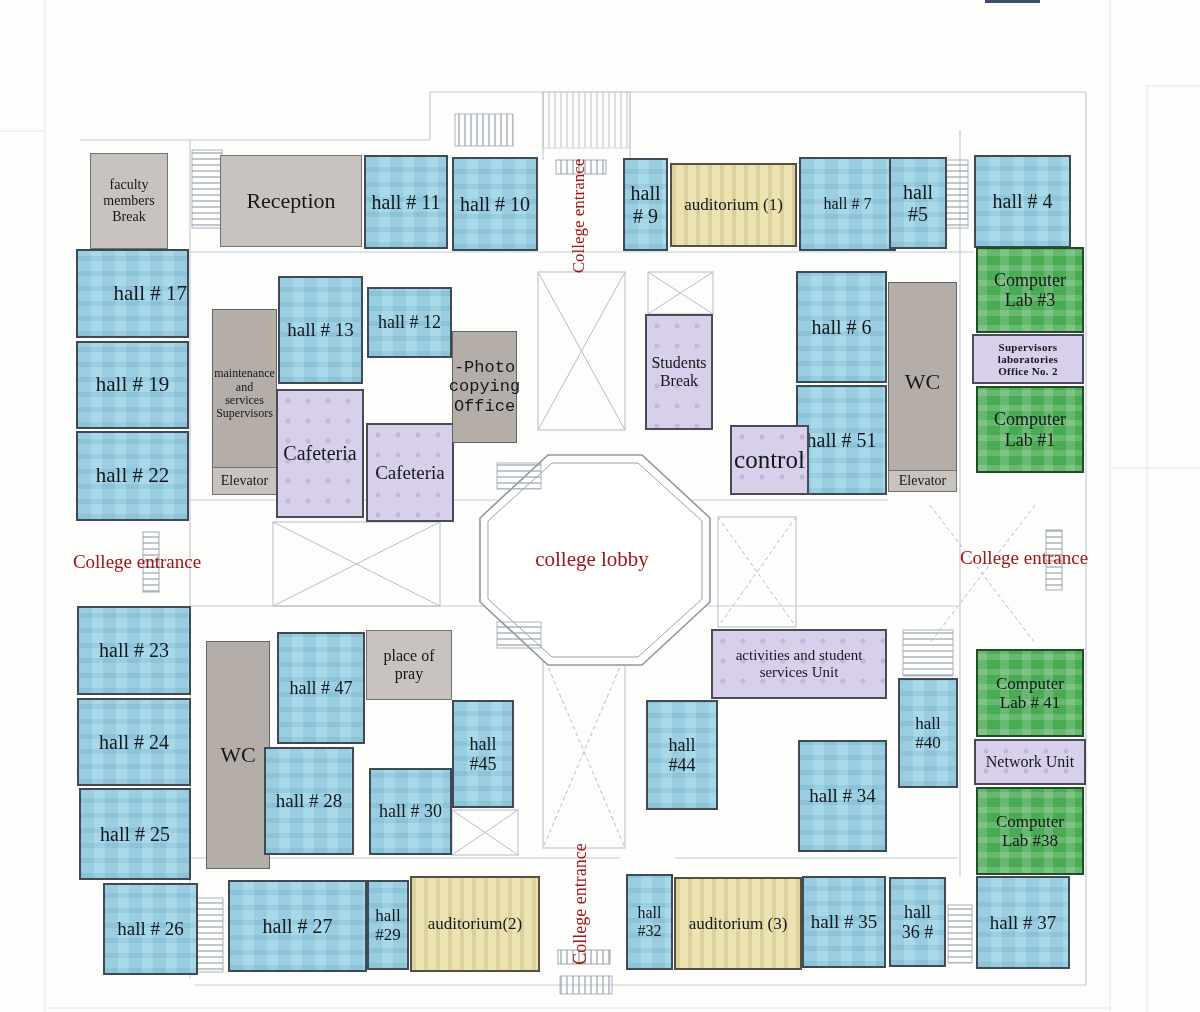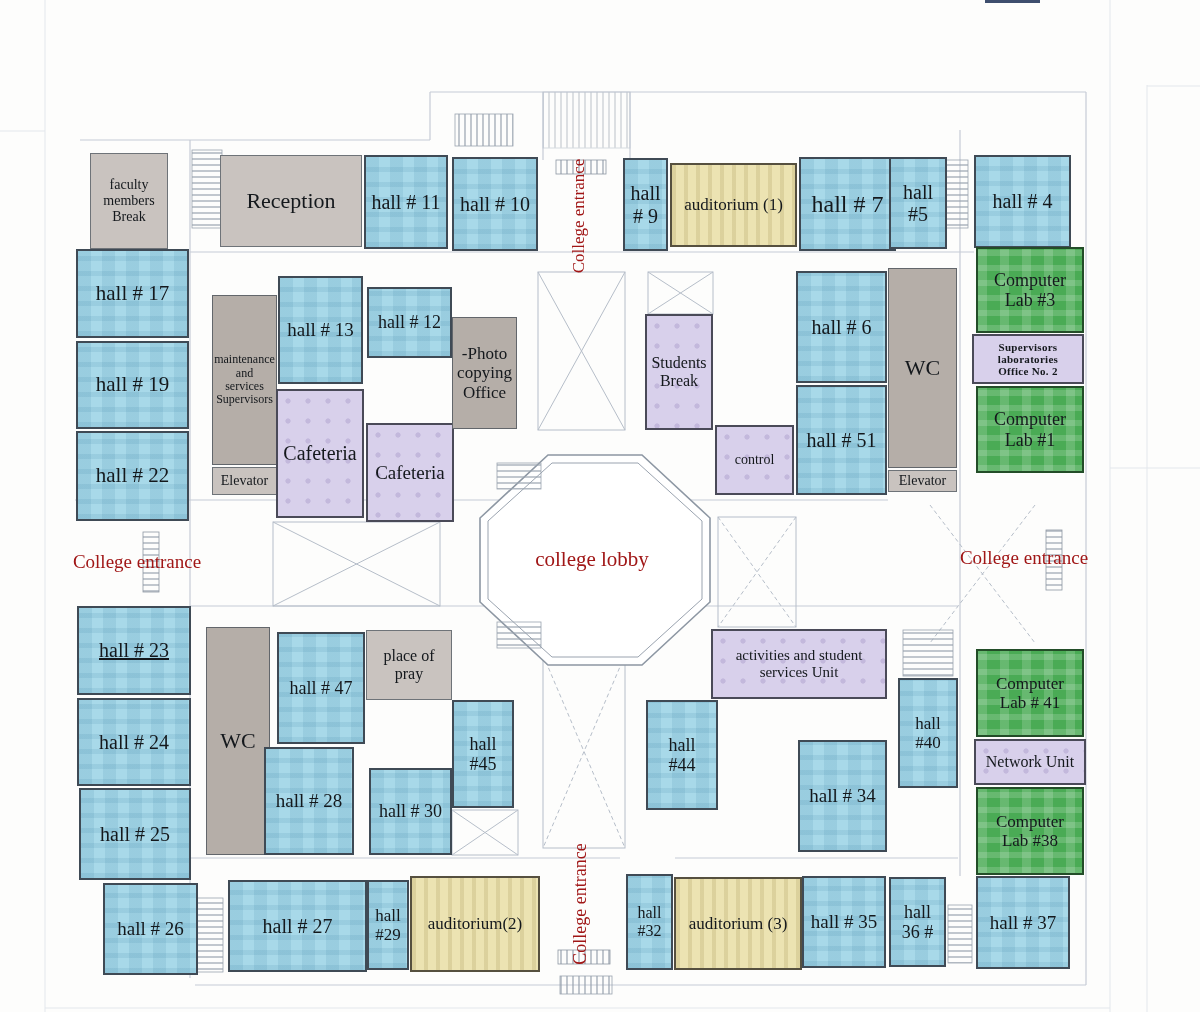--- a/index.html
+++ b/index.html
@@ -36,21 +36,21 @@
     background-size:20px 20px;
   }
   .svc2 span{font-weight:bold;letter-spacing:.3px;}
   .lab{
     background-color:var(--lab);border-color:#234d28;
     background-image:
       repeating-linear-gradient(0deg, rgba(255,255,255,.16) 0 6px, transparent 6px 15px),
       repeating-linear-gradient(90deg, rgba(255,255,255,.16) 0 9px, transparent 9px 22px);
   }
   .util{background-color:var(--util);border-color:#6e7378;border-width:1.5px;}
-  .util2{background-color:var(--util2);border-color:#62666b;border-width:1.5px;}
+  .util2{background-color:var(--util2);border-color:#62666b;border-width:1.5px;margin-top:14px;}
   .redlabel{
     position:absolute;color:var(--entrance);white-space:nowrap;
     transform:translate(-50%,-50%);line-height:1;
   }
   .redlabel.vert{transform:translate(-50%,-50%) rotate(-90deg);}
 </style>
 </head>
 <body>
 
 <div id="canvas">
@@ -153,31 +153,31 @@
       <div class="room hall" style="left: 452px; top: 157px; width: 86px; height: 94px; font-size: 20px;">
         <span>hall # 10</span>
       </div>
       <div class="room hall" style="left: 623px; top: 158px; width: 45px; height: 93px; font-size: 20px;">
         <span>hall
 # 9</span>
       </div>
       <div class="room aud" style="left: 670px; top: 163px; width: 127px; height: 84px; font-size: 17px;">
         <span>auditorium (1)</span>
       </div>
-      <div class="room hall" style="left: 799px; top: 157px; width: 97px; height: 94px; font-size: 24px;">
+      <div class="room hall" style="left: 799px; top: 157px; width: 97px; height: 94px; font-size: 16px;">
         <span>hall # 7</span>
       </div>
       <div class="room hall" style="left: 889px; top: 157px; width: 58px; height: 92px; font-size: 20px;">
         <span>hall
 #5</span>
       </div>
       <div class="room hall" style="left: 974px; top: 155px; width: 97px; height: 93px; font-size: 20px;">
         <span>hall # 4</span>
       </div>
-      <div class="room hall" style="left: 76px; top: 249px; width: 113px; height: 89px; font-size: 21px;">
+      <div class="room hall" style="left: 76px; top: 249px; width: 113px; height: 89px; font-size: 21px; justify-content: flex-end;">
         <span>hall # 17</span>
       </div>
       <div class="room hall" style="left: 76px; top: 341px; width: 113px; height: 88px; font-size: 21px;">
         <span>hall # 19</span>
       </div>
       <div class="room hall" style="left: 76px; top: 431px; width: 113px; height: 90px; font-size: 21px;">
         <span>hall # 22</span>
       </div>
       <div class="room util2" style="left: 212px; top: 295px; width: 65px; height: 170px; font-size: 12px;">
         <span>maintenance
@@ -193,36 +193,36 @@
       </div>
       <div class="room svc" style="left: 276px; top: 389px; width: 88px; height: 129px; font-size: 20px;">
         <span>Cafeteria</span>
       </div>
       <div class="room hall" style="left: 367px; top: 272px; width: 85px; height: 71px; font-size: 18px; margin-top: 15px;">
         <span>hall # 12</span>
       </div>
       <div class="room svc" style="left: 366px; top: 423px; width: 88px; height: 99px; font-size: 19px;">
         <span>Cafeteria</span>
       </div>
-      <div class="room util2" style="left: 452px; top: 317px; width: 65px; height: 112px; font-size: 17px;">
+      <div class="room util2" style="left: 452px; top: 317px; width: 65px; height: 112px; font-size: 17px; font-family: Liberation Mono, monospace;">
         <span>-Photo
 copying
 Office</span>
       </div>
       <div class="room svc" style="left: 645px; top: 314px; width: 68px; height: 116px; font-size: 16px;">
         <span>Students
 Break</span>
       </div>
       <div class="room hall" style="left: 796px; top: 271px; width: 91px; height: 112px; font-size: 20px;">
         <span>hall # 6</span>
       </div>
       <div class="room hall" style="left: 796px; top: 385px; width: 91px; height: 110px; font-size: 20px;">
         <span>hall # 51</span>
       </div>
-      <div class="room svc" style="left: 715px; top: 425px; width: 79px; height: 70px; font-size: 14px;">
+      <div class="room svc" style="left: 730px; top: 425px; width: 79px; height: 70px; font-size: 25px;">
         <span>control</span>
       </div>
       <div class="room util2" style="left: 888px; top: 268px; width: 69px; height: 200px; font-size: 22px;">
         <span>WC</span>
       </div>
       <div class="room util" style="left: 888px; top: 470px; width: 69px; height: 22px; font-size: 14px;">
         <span>Elevator</span>
       </div>
       <div class="room lab" style="left: 976px; top: 247px; width: 108px; height: 86px; font-size: 18px;">
         <span>Computer
@@ -230,21 +230,21 @@
       </div>
       <div class="room svc2" style="left: 972px; top: 334px; width: 112px; height: 50px; font-size: 11px;">
         <span>Supervisors
 laboratories
 Office No. 2</span>
       </div>
       <div class="room lab" style="left: 976px; top: 386px; width: 108px; height: 87px; font-size: 18px;">
         <span>Computer
 Lab #1</span>
       </div>
-      <div class="room hall" style="left: 77px; top: 606px; width: 114px; height: 89px; font-size: 20px; text-decoration: underline;">
+      <div class="room hall" style="left: 77px; top: 606px; width: 114px; height: 89px; font-size: 20px;">
         <span>hall # 23</span>
       </div>
       <div class="room hall" style="left: 77px; top: 698px; width: 114px; height: 88px; font-size: 20px;">
         <span>hall # 24</span>
       </div>
       <div class="room hall" style="left: 79px; top: 788px; width: 112px; height: 92px; font-size: 20px;">
         <span>hall # 25</span>
       </div>
       <div class="room util2" style="left: 206px; top: 627px; width: 64px; height: 228px; font-size: 22px;">
         <span>WC</span>

